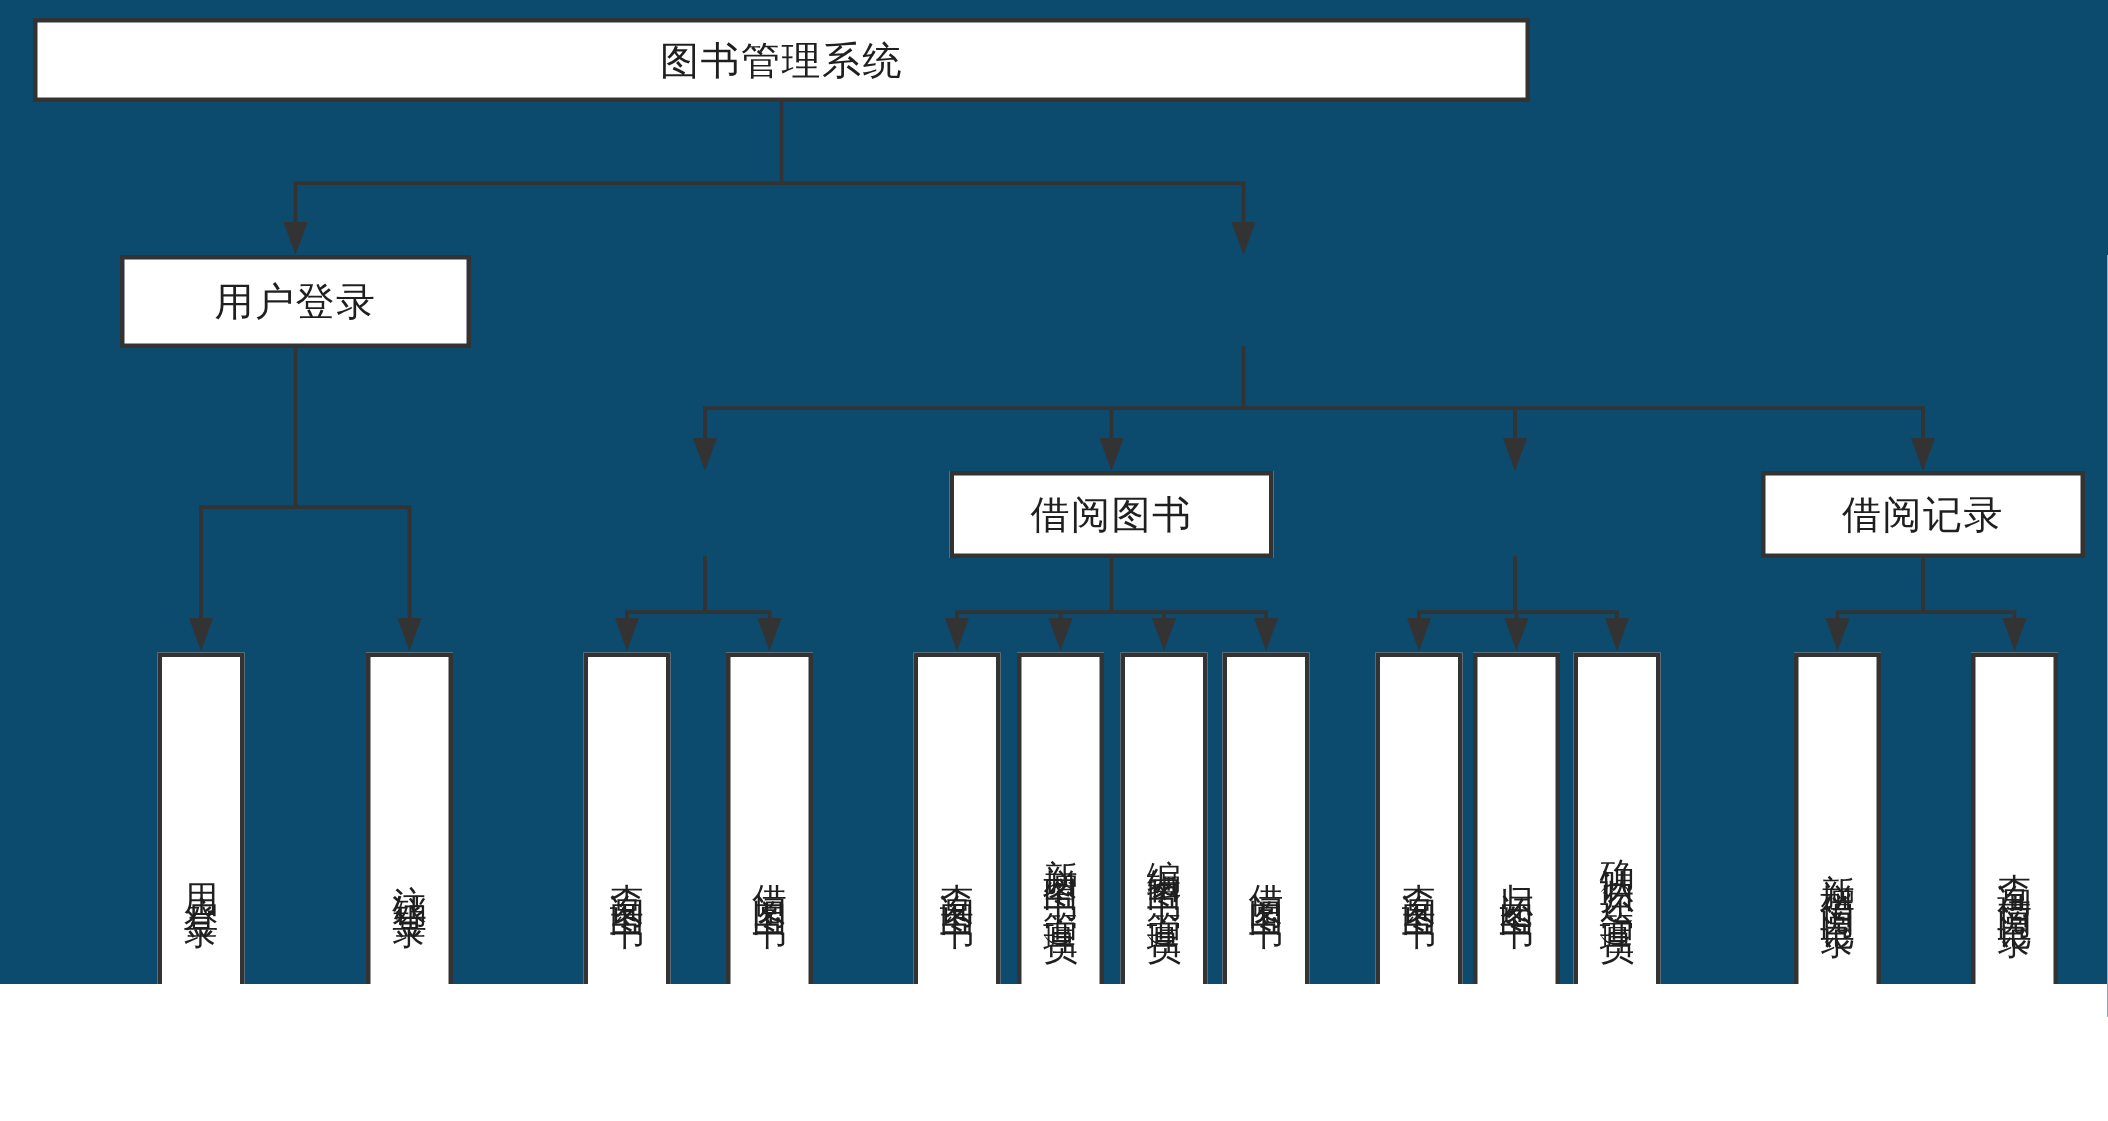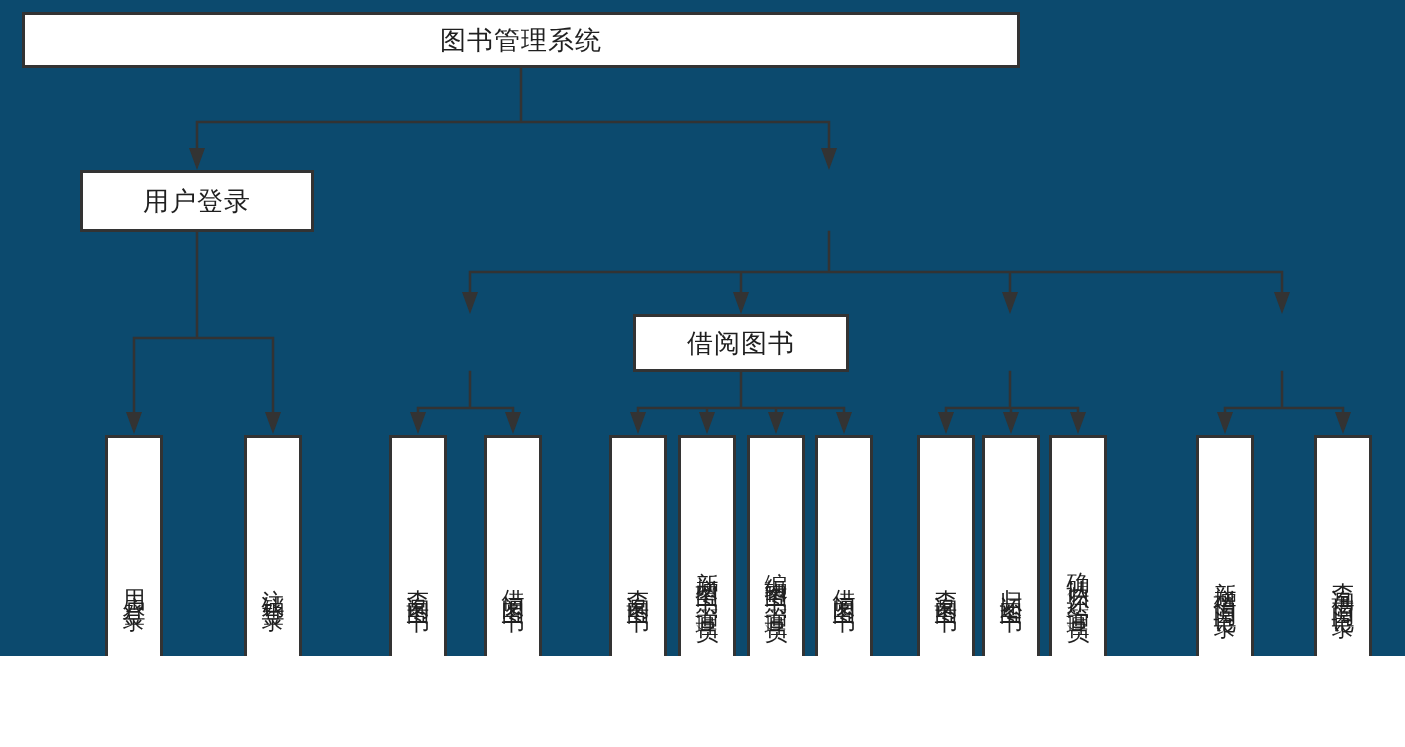--- a/index.html
+++ b/index.html
@@ -112,20 +112,21 @@
       <polygon points="1217,412 1233,412 1225,434"></polygon>
       <polygon points="1335,412 1351,412 1343,434"></polygon>
     </g>
   </svg>
 
   <div class="node root h-label">图书管理系统</div>
 
   <div class="node l2a h-label">用户登录</div>
 
   <div class="node l3 l3b h-label">借阅图书</div>
+  <div class="node l3 l3d h-label">借阅记录</div>
 
   <div class="node leaf lf1">用户登录</div>
   <div class="node leaf lf2">注销登录</div>
 
   <div class="node leaf lf3">查询图书</div>
   <div class="node leaf lf4">借阅图书</div>
 
   <div class="node leaf lf5">查询图书</div>
   <div class="node leaf lf6">新增图书（管理员）</div>
   <div class="node leaf lf7">编辑图书（管理员）</div>

